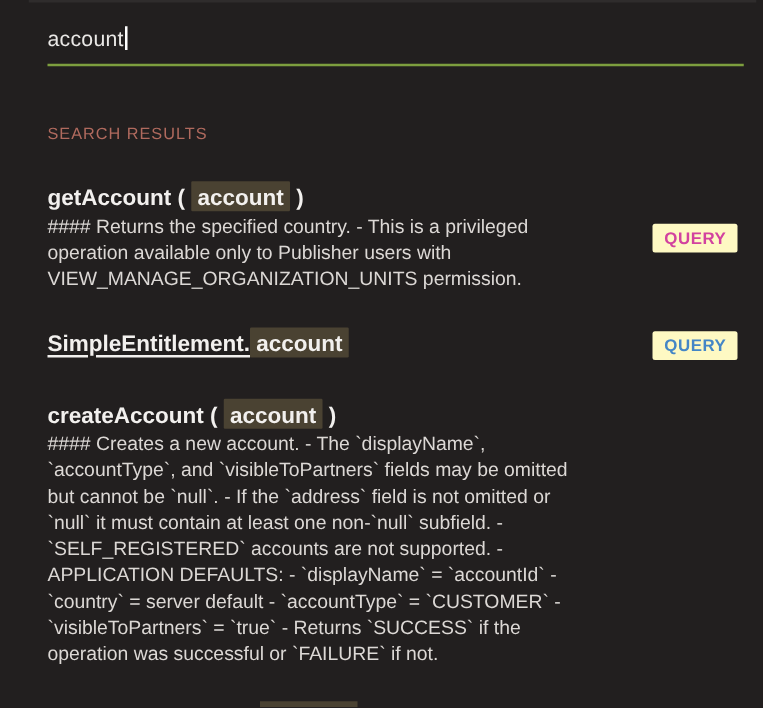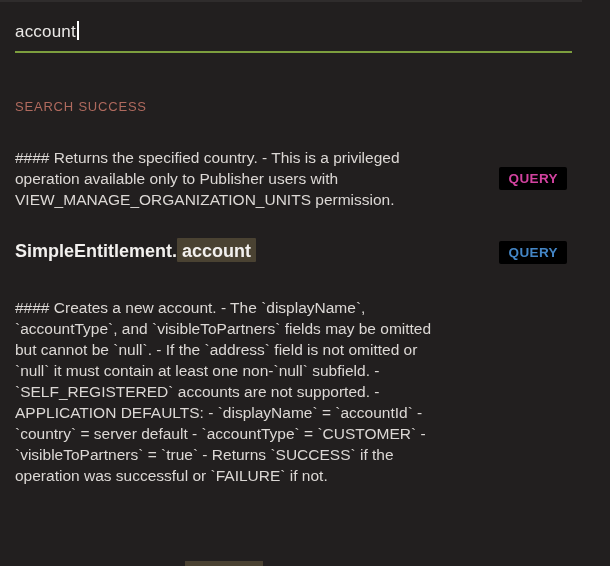--- a/index.html
+++ b/index.html
@@ -8,20 +8,21 @@
     font-family: "Liberation Sans", "DejaVu Sans", sans-serif;
     background: #221f1f;
     overflow: hidden;
     position: relative;
   }
   .app {
     width: 582px; height: 566px;
     position: relative;
     border-top: 2px solid #2f2c2c;
     overflow: hidden;
+    margin-left: 23px;
   }
 
   
   .search-field {
     margin: 0 10px 0 15px;
     padding-top: 18px;
     padding-bottom: 7px;
     border-bottom: 2px solid #7d9e3e;
     cursor: text;
   }
@@ -65,35 +66,35 @@
     font-weight: 700;
     line-height: 22px;
     color: #f2f0ee;
     margin-bottom: 2px;
     cursor: pointer;
   }
   .hl {
     padding: 3px 5px 1px 5px;
     border-radius: 1px;
   }
-  .underlined { text-underline-offset: 3px; text-decoration-thickness: 1.5px; }
+  .underlined { text-decoration: underline; text-underline-offset: 3px; text-decoration-thickness: 1.5px; }
   .result-desc {
     font-size: 15.5px;
     line-height: 21px;
     color: #dcd8d5;
     white-space: pre-line;
   }
   .badge {
     flex: 0 0 auto;
     margin-left: 12px;
     padding: 4px 9px;
     font-size: 13.5px;
     font-weight: 700;
     letter-spacing: 0.4px;
-    background: #000000;
+    background: #fef9c3;
     border-radius: 2px;
   }
 
   
   .partial-highlight {
     position: absolute;
     left: 185px;
     bottom: 0;
     width: 78px;
     height: 5px;
@@ -102,42 +103,44 @@
 </style>
 </head>
 <body>
 
 <div class="app">
 
   <div class="search-field" style="border-bottom-color: rgb(125, 158, 62);">
     <span class="search-text">account</span><span class="caret"></span>
   </div>
 
-  <div class="results-header" style="color: rgb(176, 106, 94);">SEARCH SUCCESS</div>
+  <div class="results-header" style="color: rgb(176, 106, 94);">SEARCH RESULTS</div>
 
   <div class="results">
 
     <div class="result">
       <div class="result-content">
+        <div class="result-title"><span>getAccount ( </span><span class="hl" style="background: rgb(74, 66, 50);">account</span><span> )</span></div>
         <div class="result-desc">#### Returns the specified country. - This is a privileged
 operation available only to Publisher users with
 VIEW_MANAGE_ORGANIZATION_UNITS permission.</div>
       </div>
       <div class="badge" style="color: rgb(210, 66, 159);">QUERY</div>
     </div>
 
     <div class="result" style="margin-bottom:33px">
       <div class="result-content">
         <div class="result-title"><span class="underlined">SimpleEntitlement.</span><span class="hl" style="background: rgb(74, 66, 50);">account</span></div>
       </div>
       <div class="badge" style="color: rgb(68, 134, 198);">QUERY</div>
     </div>
 
     <div class="result">
       <div class="result-content">
+        <div class="result-title"><span>createAccount ( </span><span class="hl" style="background: rgb(74, 66, 50);">account</span><span> )</span></div>
         <div class="result-desc">#### Creates a new account. - The `displayName`,
 `accountType`, and `visibleToPartners` fields may be omitted
 but cannot be `null`. - If the `address` field is not omitted or
 `null` it must contain at least one non-`null` subfield. -
 `SELF_REGISTERED` accounts are not supported. -
 APPLICATION DEFAULTS: - `displayName` = `accountId` -
 `country` = server default - `accountType` = `CUSTOMER` -
 `visibleToPartners` = `true` - Returns `SUCCESS` if the
 operation was successful or `FAILURE` if not.</div>
       </div>

